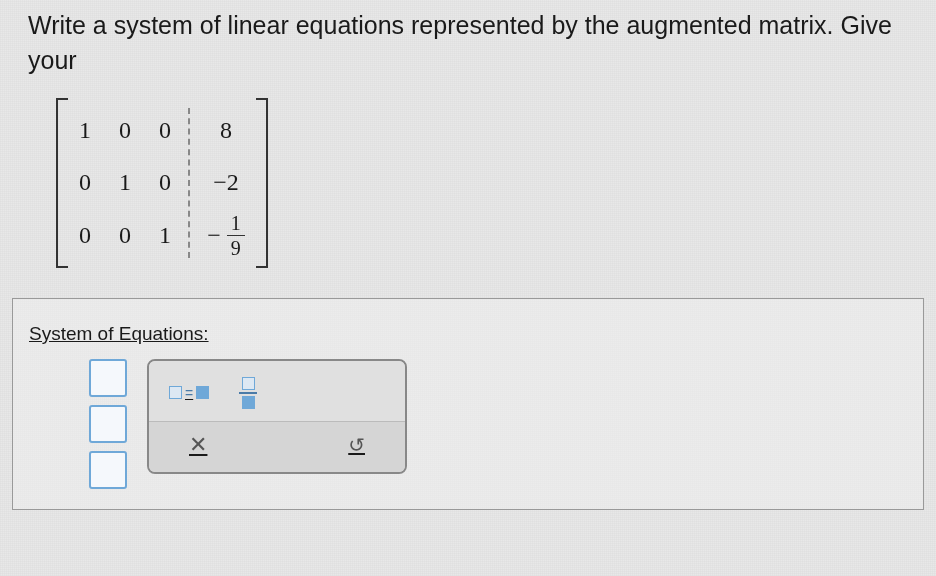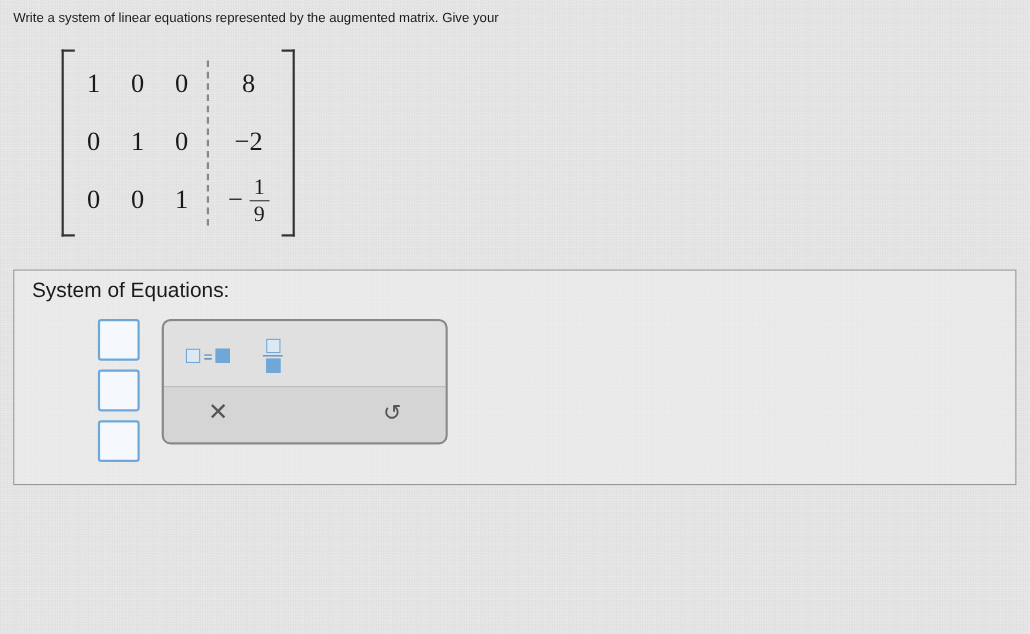--- a/index.html
+++ b/index.html
@@ -13,23 +13,24 @@
       background-image: 
         repeating-linear-gradient(0deg, rgba(0,0,0,0.02) 0px, rgba(0,0,0,0.02) 1px, transparent 1px, transparent 2px),
         repeating-linear-gradient(90deg, rgba(0,0,0,0.02) 0px, rgba(0,0,0,0.02) 1px, transparent 1px, transparent 2px);
       width: 936px;
       height: 576px;
       padding: 8px 12px;
       color: #1a1a1a;
       overflow: hidden;
     }
     .instructions {
-      font-size: 12px;
+      font-size: 25px;
       line-height: 1.4;
       margin-bottom: 12px;
+      margin-left: 16px;
     }
     .matrix-container {
       display: inline-flex;
       align-items: center;
       margin: 8px 0 18px 44px;
       font-family: 'Times New Roman', Times, serif;
       font-size: 24px;
     }
     .bracket-left, .bracket-right {
       width: 12px;
@@ -102,22 +103,23 @@
       border-top: 1.5px solid #333;
       padding: 2px 4px 0 4px;
     }
     .neg {
       font-size: 24px;
       margin-right: 2px;
     }
     .system-panel {
       border: 1px solid #999;
       background: rgba(240,240,240,0.5);
-      padding: 8px 16px 20px 16px;
+      padding: 24px 16px 20px 16px;
       margin-top: 12px;
+      text-decoration: underline;
     }
     .system-title {
       font-size: 19px;
       margin-bottom: 14px;
     }
     .system-content {
       display: flex;
       align-items: flex-start;
       gap: 20px;
       margin-left: 60px;

